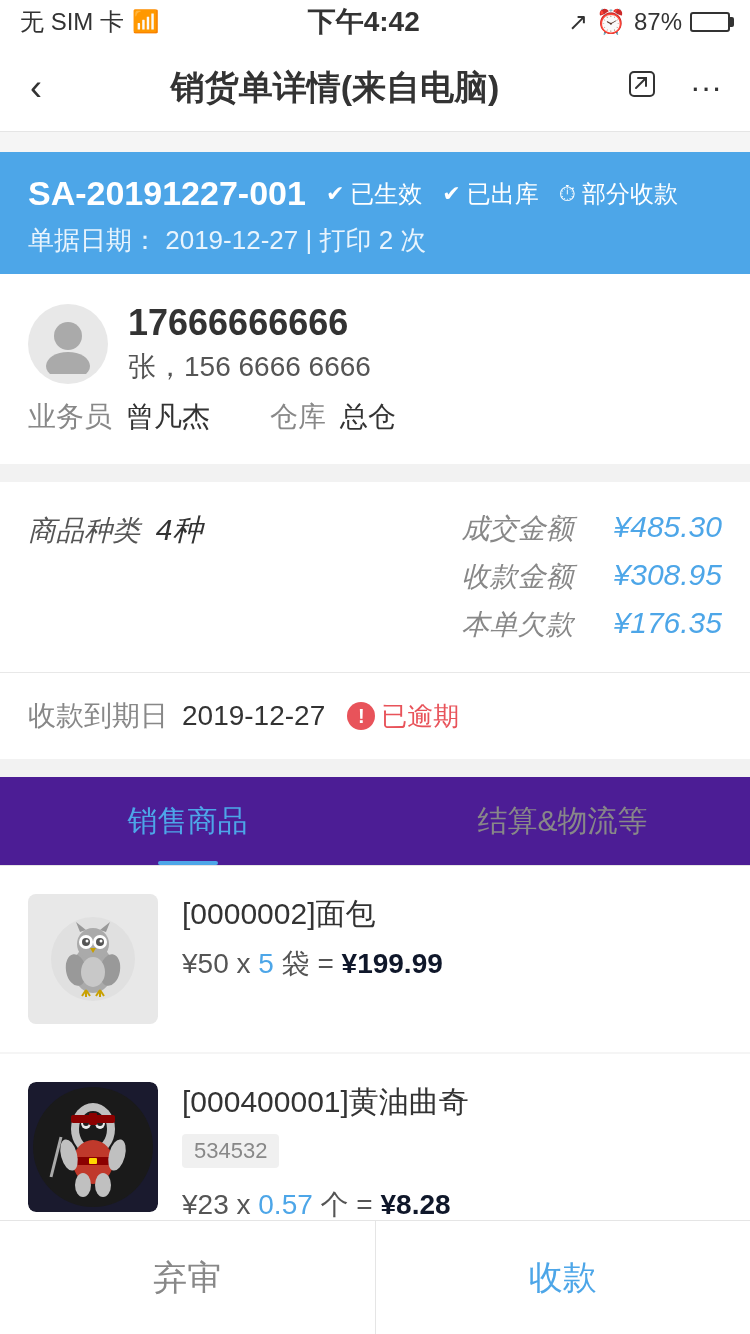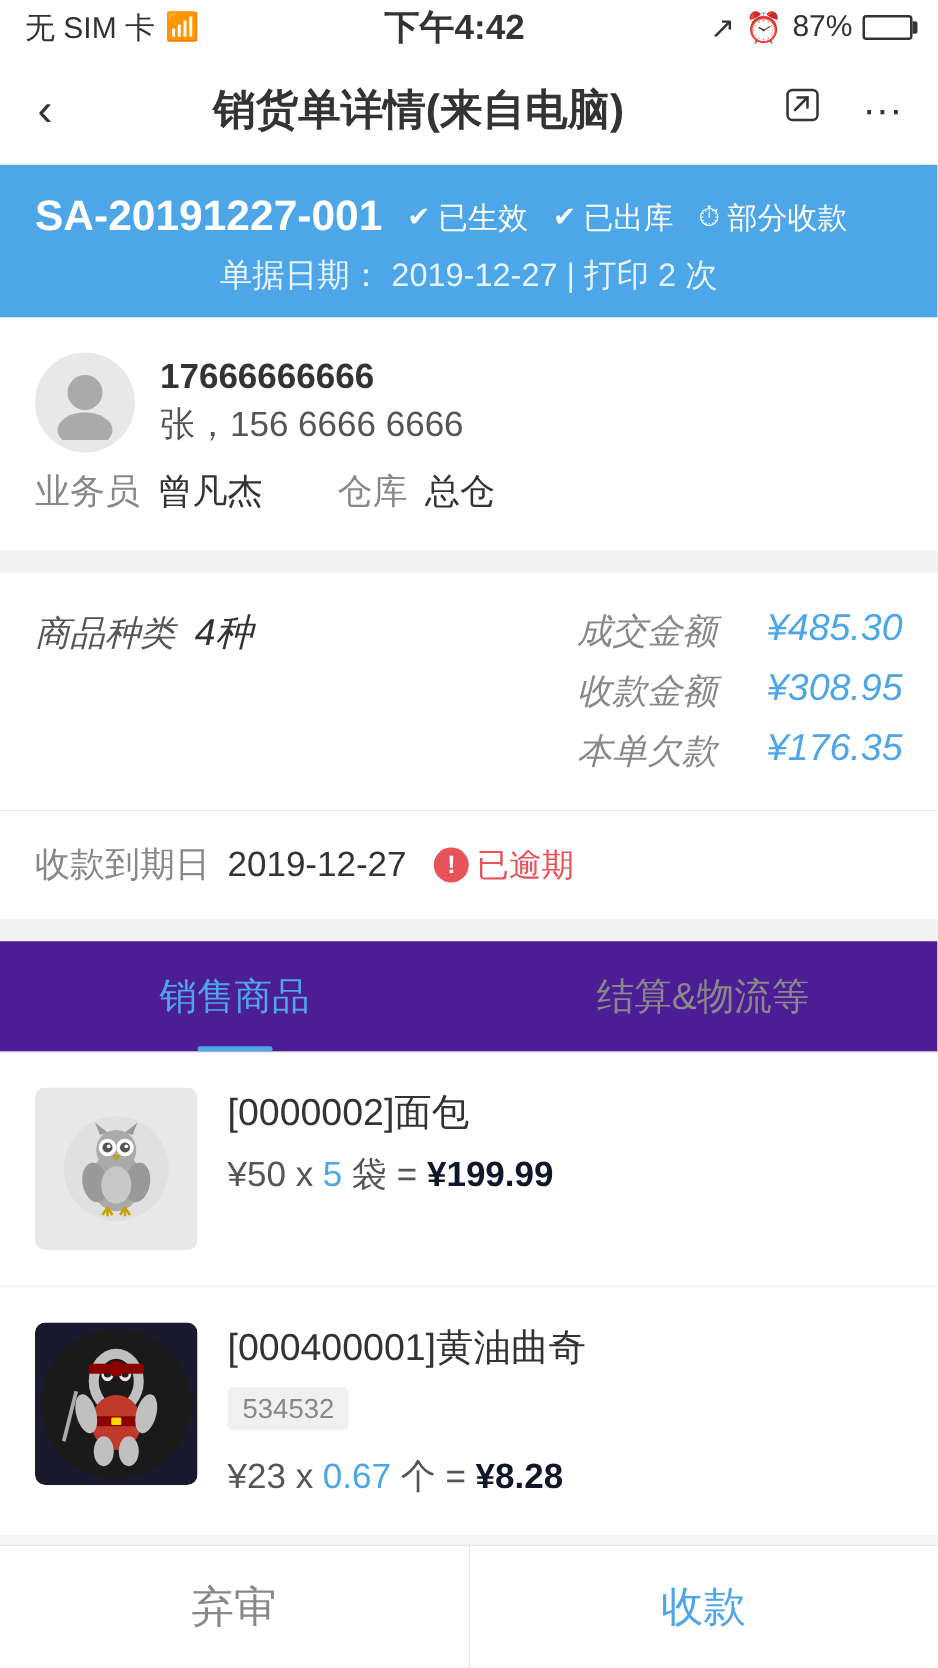--- a/index.html
+++ b/index.html
@@ -85,20 +85,21 @@
       color: #333;
       padding: 8px;
       cursor: pointer;
     }
 
     
     .header-banner {
       background: #4da6e8;
       padding: 22px 28px 16px;
       color: #fff;
+      margin-top: 20px;
     }
     .banner-row1 {
       display: flex;
       align-items: center;
       gap: 20px;
       margin-bottom: 10px;
     }
     .order-id {
       font-size: 34px;
       font-weight: 700;
@@ -108,21 +109,20 @@
       display: inline-flex;
       align-items: center;
       gap: 6px;
       font-size: 24px;
       color: #fff;
     }
     .badge-icon { font-size: 22px; }
     .banner-row2 {
       font-size: 26px;
       color: #e8f4fd;
-      text-align: center;
     }
 
     
     .customer-section {
       background: #fff;
       padding: 28px;
       margin-bottom: 0;
     }
     .customer-row {
       display: flex;
@@ -134,21 +134,21 @@
       width: 80px;
       height: 80px;
       border-radius: 50%;
       background: #e8e8e8;
       display: flex;
       align-items: center;
       justify-content: center;
       flex-shrink: 0;
     }
     .customer-name {
-      font-size: 28px;
+      font-size: 36px;
       font-weight: 600;
       color: #333;
     }
     .customer-phone {
       font-size: 28px;
       color: #555;
       margin-top: 4px;
     }
     .customer-meta {
       display: flex;
@@ -312,21 +312,21 @@
     }
     .price-highlight { color: #4da6e8; }
     .price-total { color: #0f172a; font-weight: 600; }
 
     
     .bottom-bar {
       position: fixed;
       bottom: 0;
       left: 0;
       width: 750px;
-      height: 98px;
+      height: 114px;
       background: #fff;
       border-top: 1px solid #e5e5e5;
       display: flex;
     }
     .bottom-btn {
       flex: 1;
       display: flex;
       align-items: center;
       justify-content: center;
       font-size: 34px;
@@ -569,21 +569,21 @@
       </div>
     </div>
     <div class="product-info">
       <div class="product-name">
         <span>[000400001]</span><span>黄油曲奇</span>
       </div>
       <div class="product-badge">534532</div>
       <div class="product-price-row">
         <span>¥23</span>
         <span> x </span>
-        <span class="price-highlight">0.67</span>
+        <span class="price-highlight">0.57</span>
         <span>个</span>
         <span> = </span>
         <span class="price-total">¥8.28</span>
       </div>
     </div>
   </div>
 
 </div>
 
 <div style="height: 98px;"></div>

